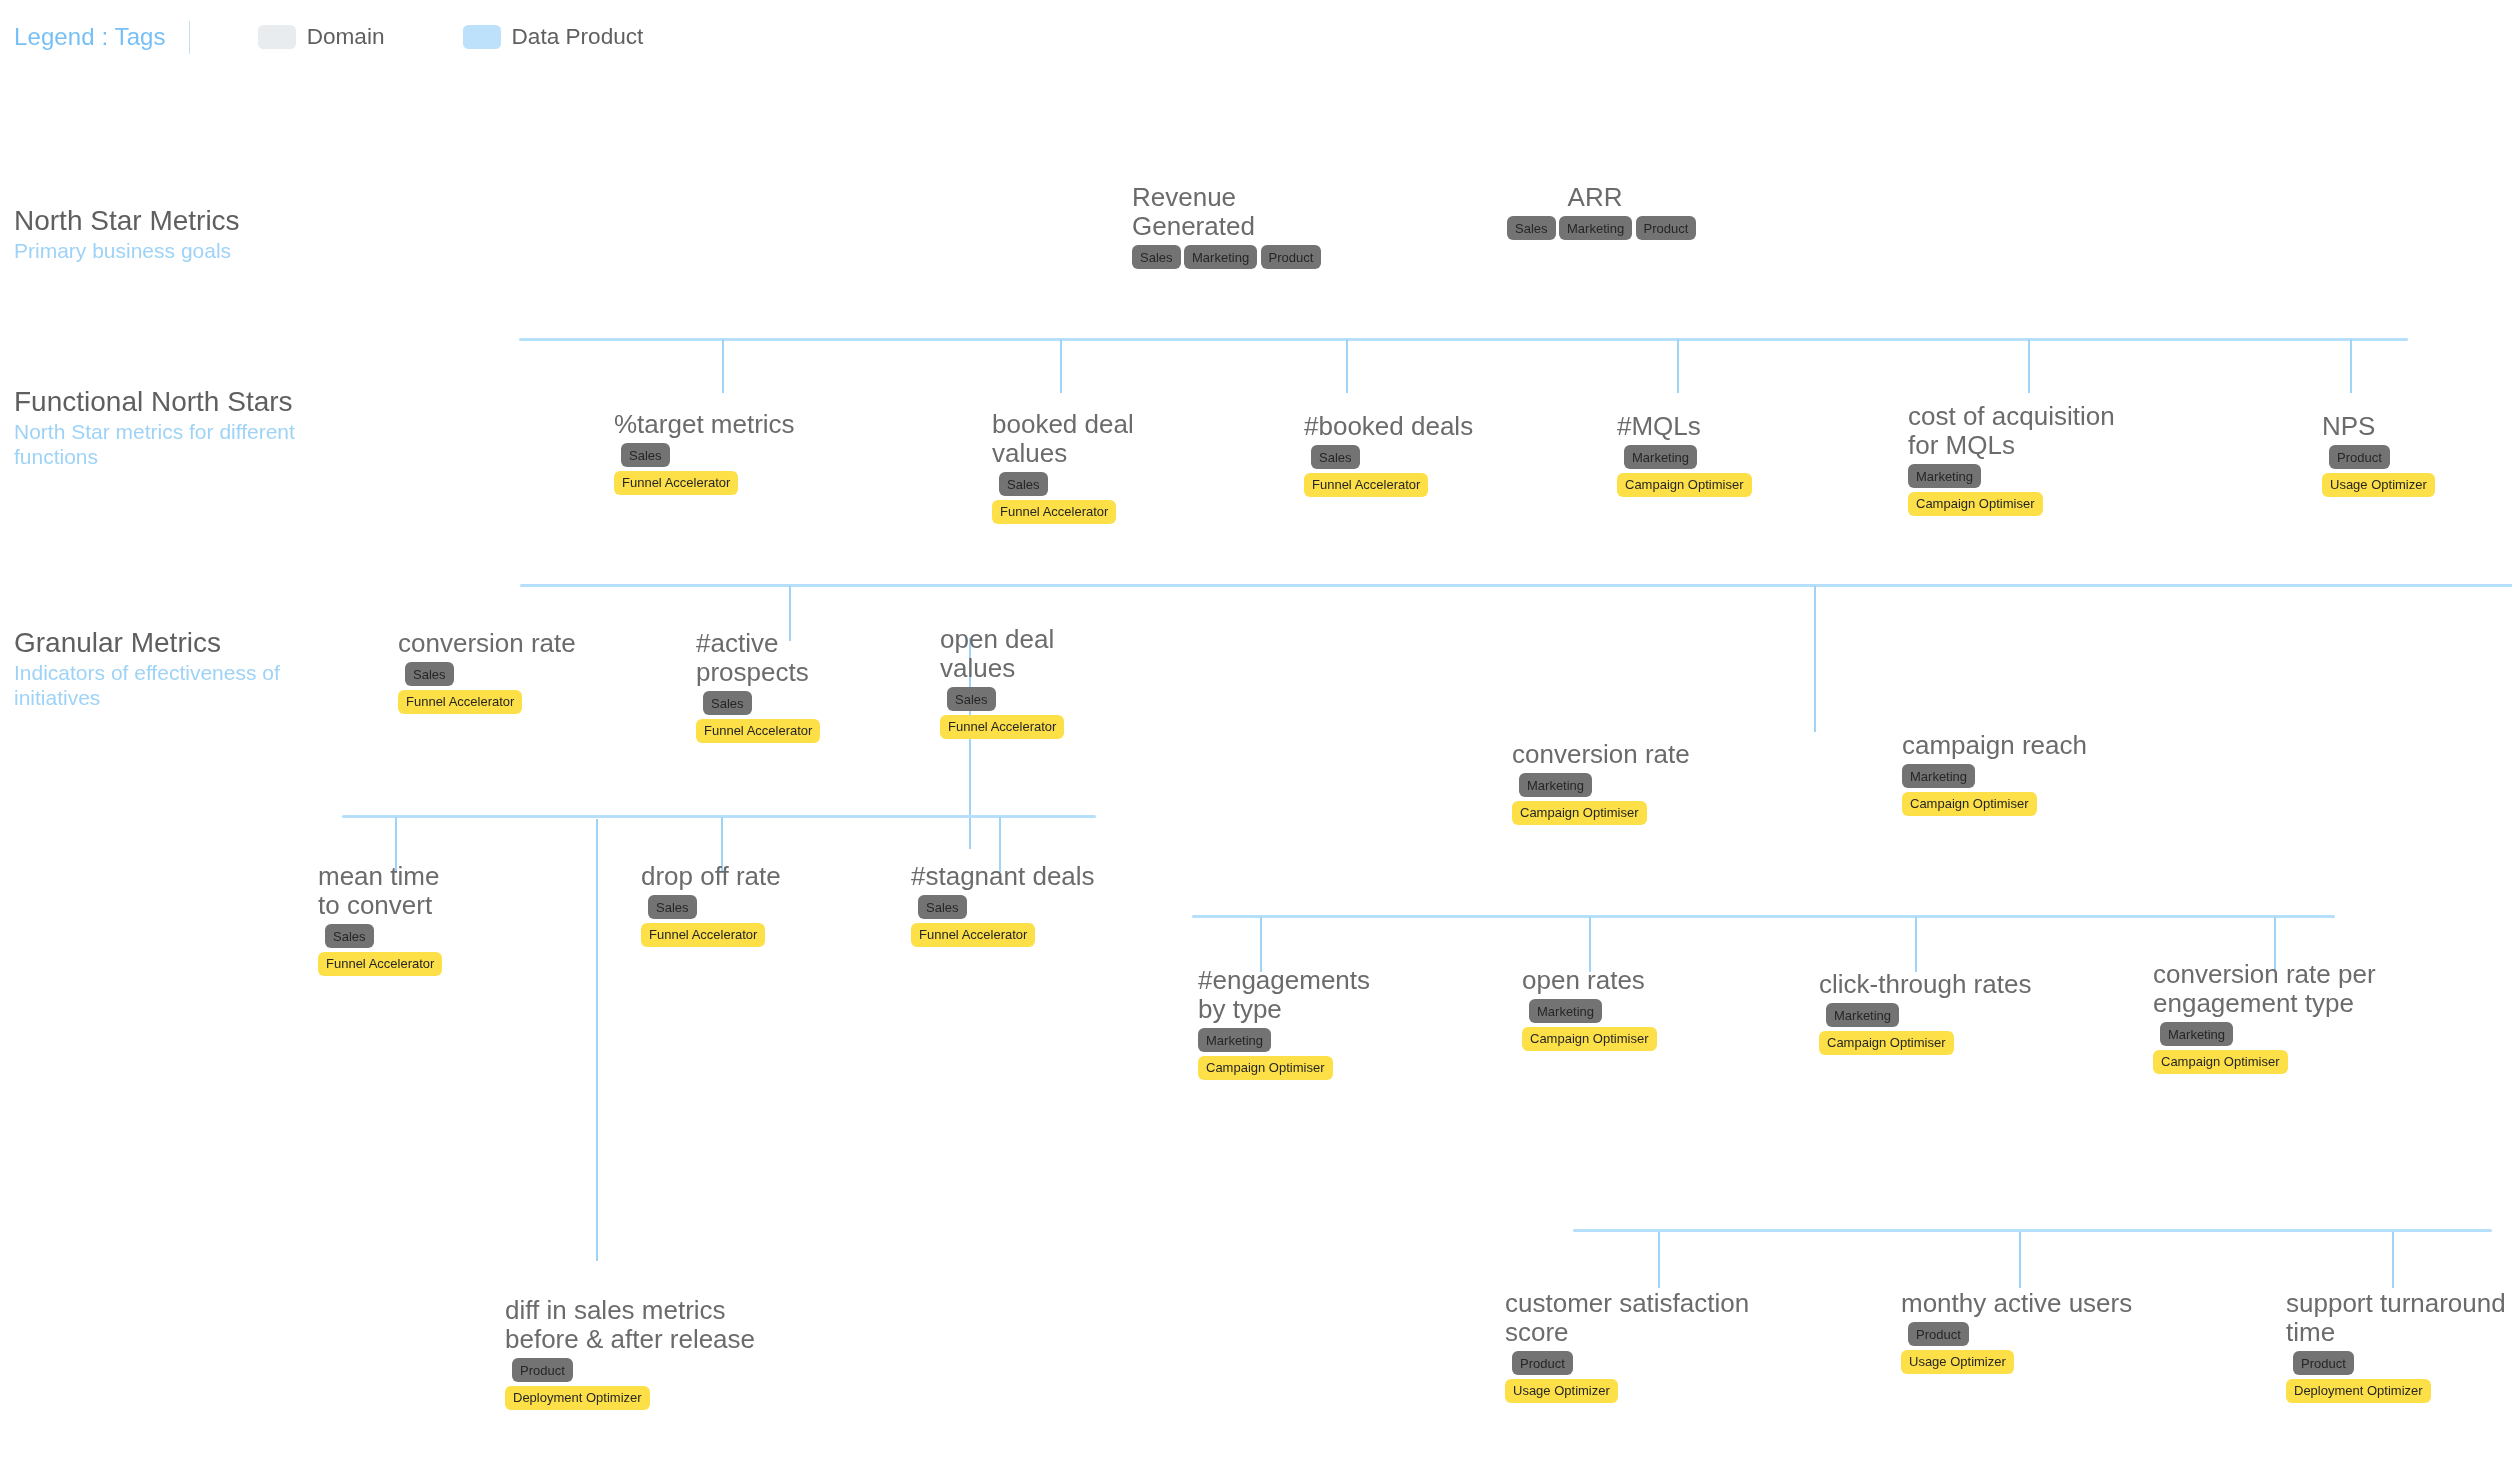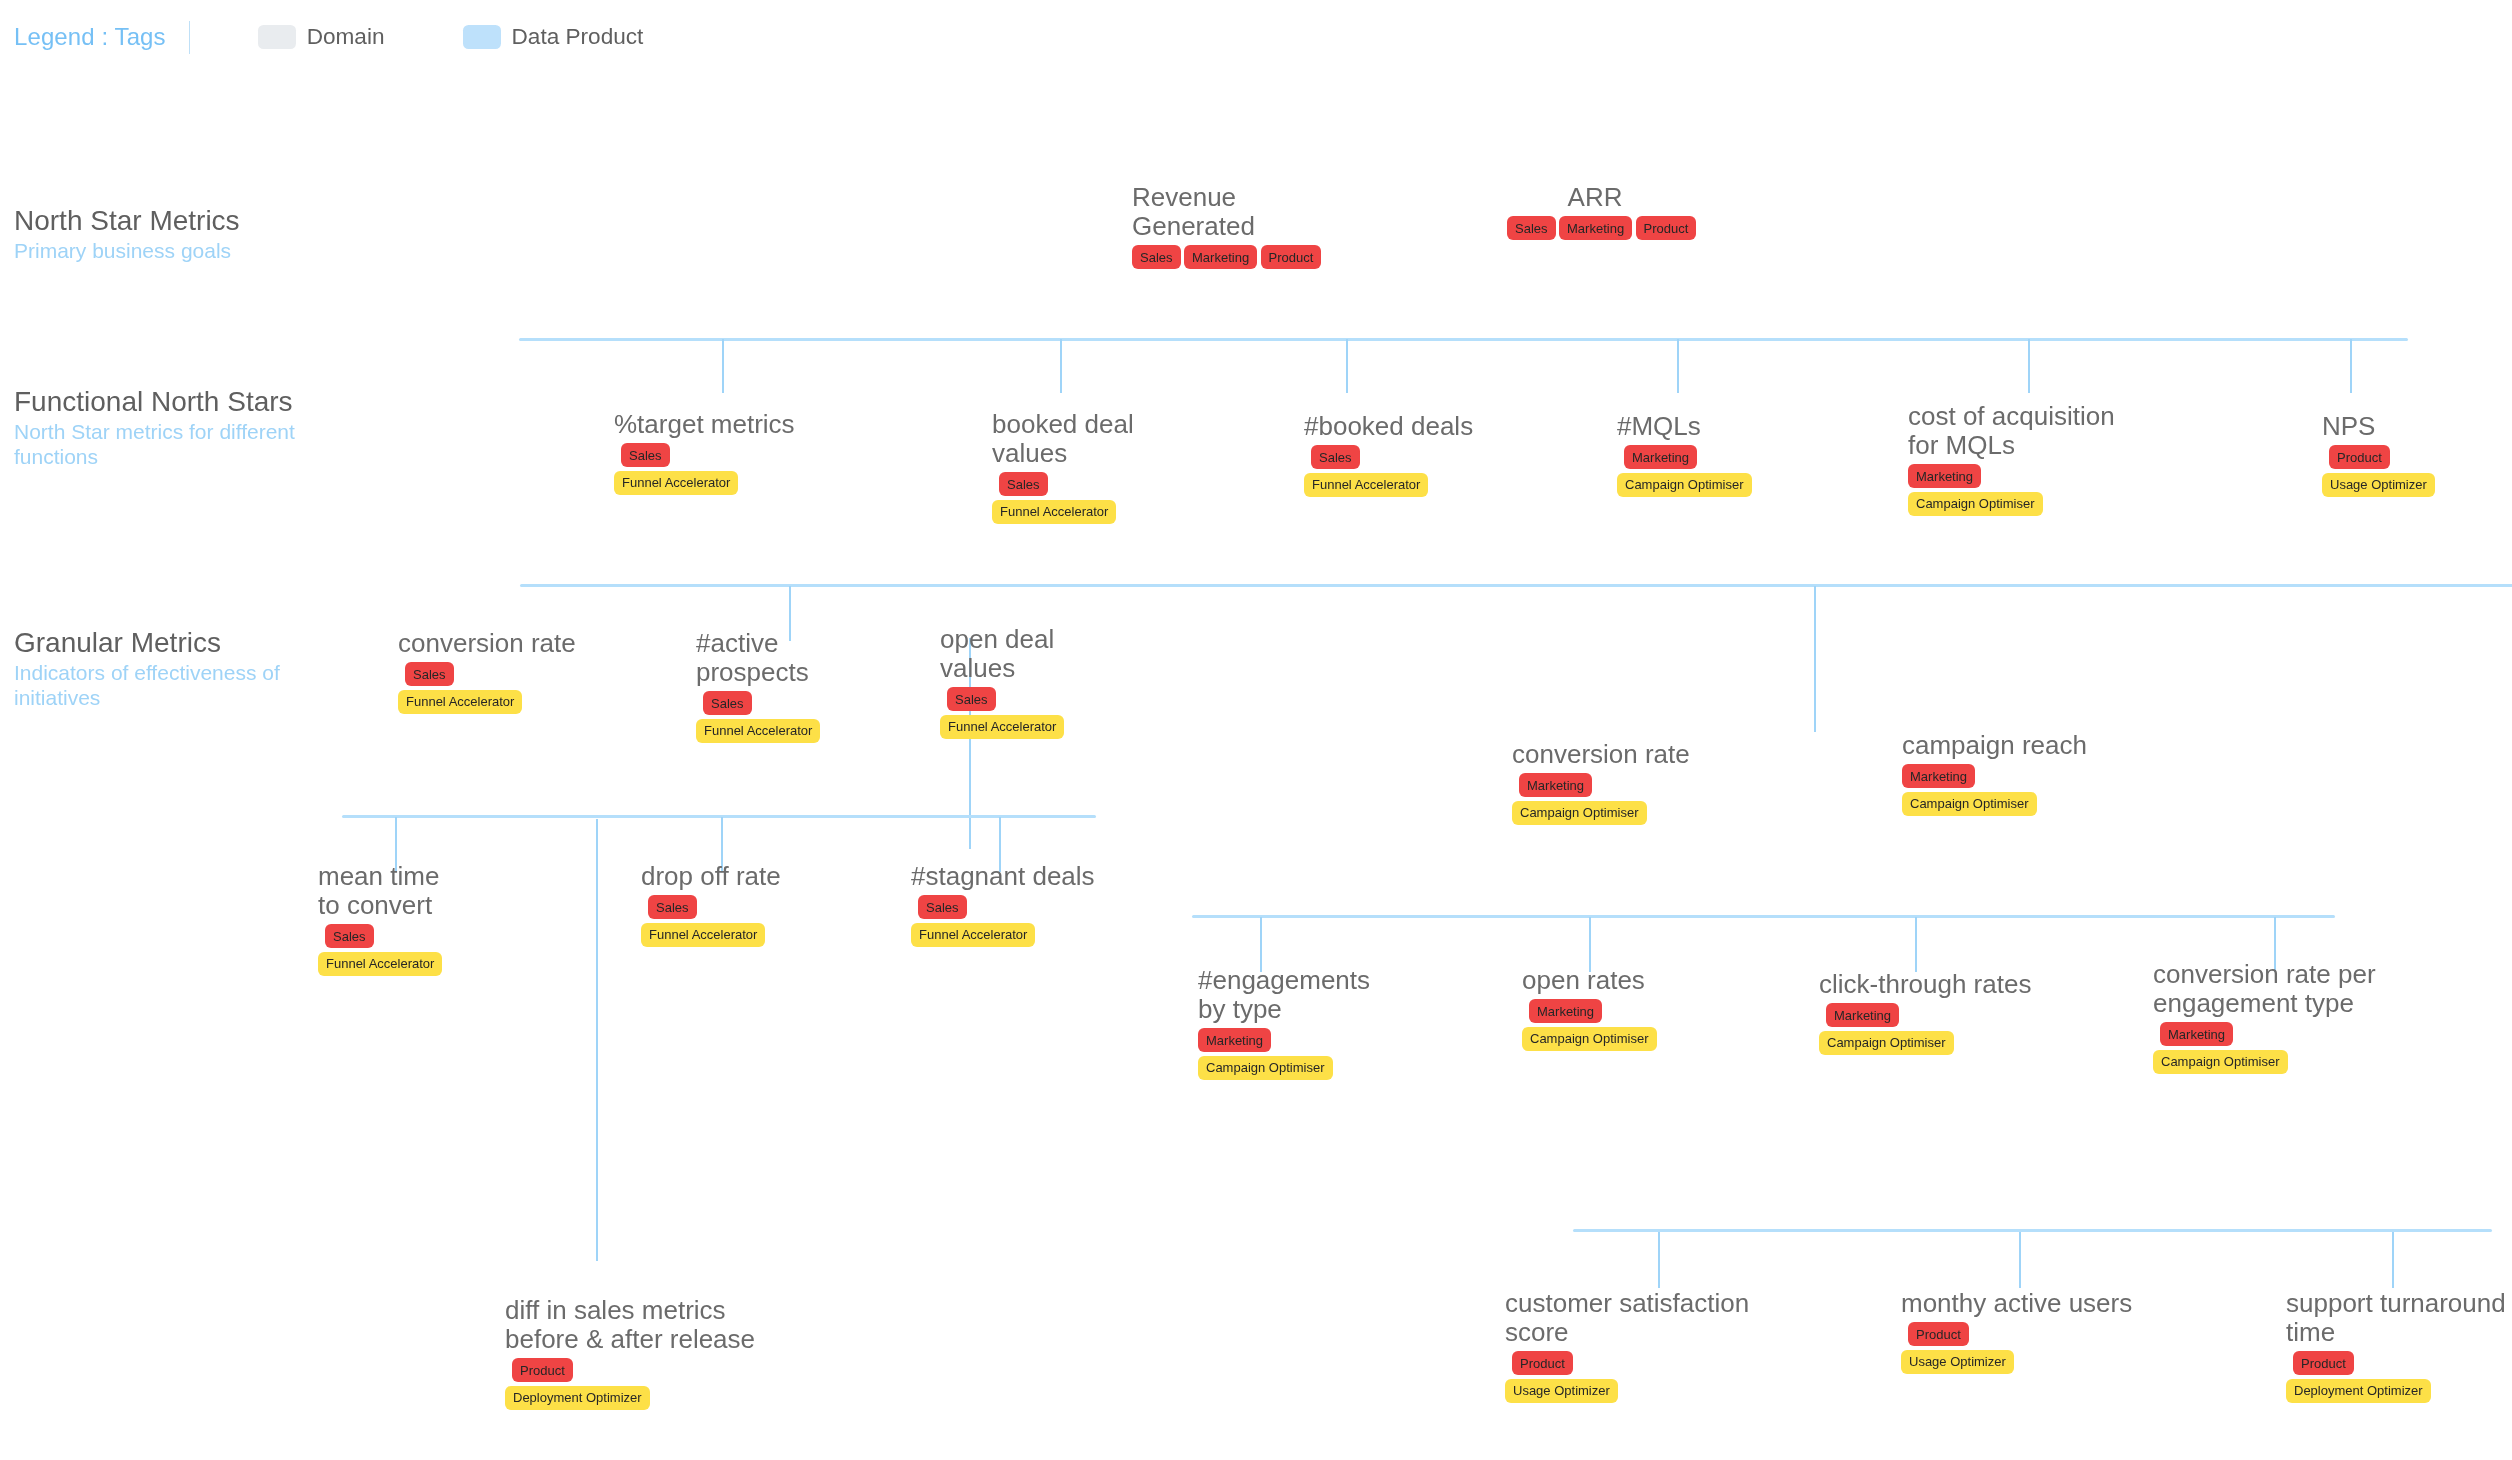--- a/index.html
+++ b/index.html
@@ -106,21 +106,21 @@
   }
   .tag{
     display:inline-block;
     font-size:13px;
     line-height:13px;
     padding:5.5px 8px;
     border-radius:6px;
     color:#262626;
     white-space:nowrap;
   }
-  .tag.domain{background:#ef4444;}
+  .tag.domain{background:#737373;}
   .tag.product{background:#fde047;}
   .tags.indent-1 .tag:nth-child(1){margin-left:7px;}
 </style>
 </head>
 <body>
 
 <div id="canvas">
 
   <div class="legend">
     <span class="legend-title">Legend : Tags</span>

